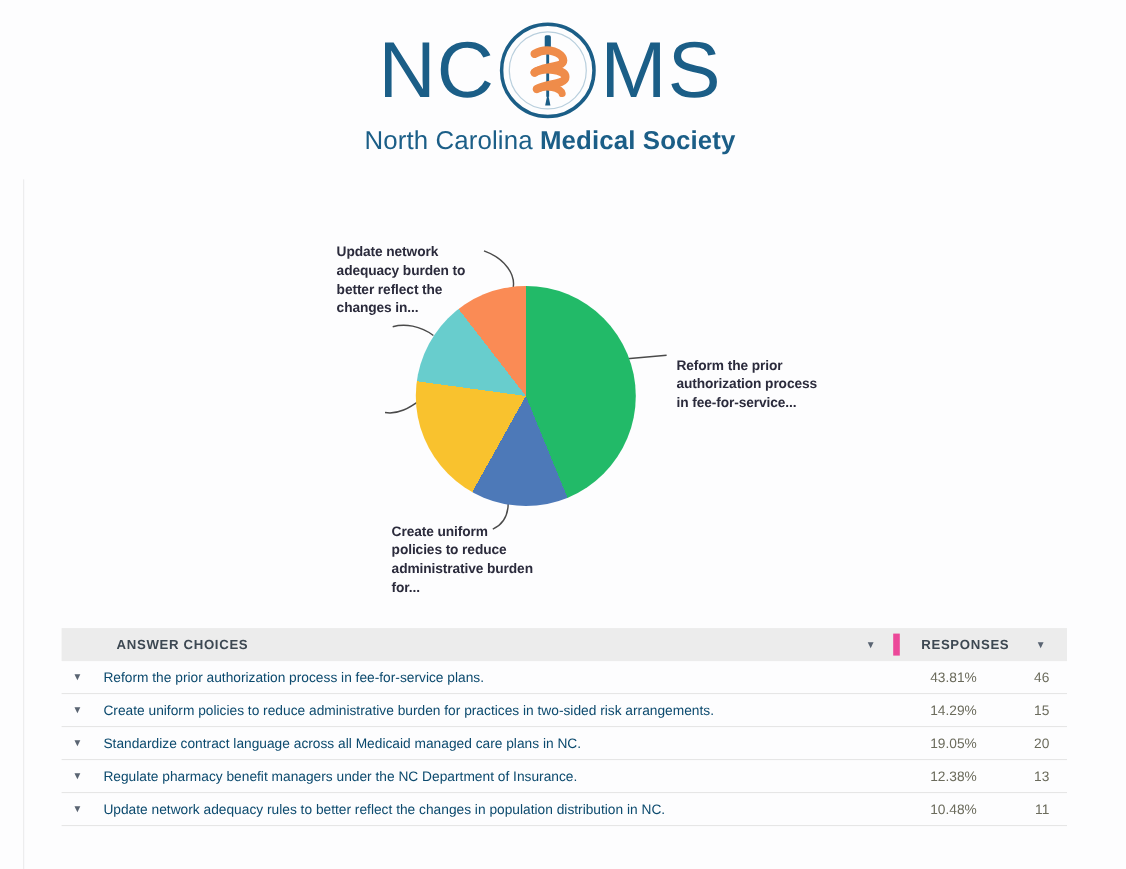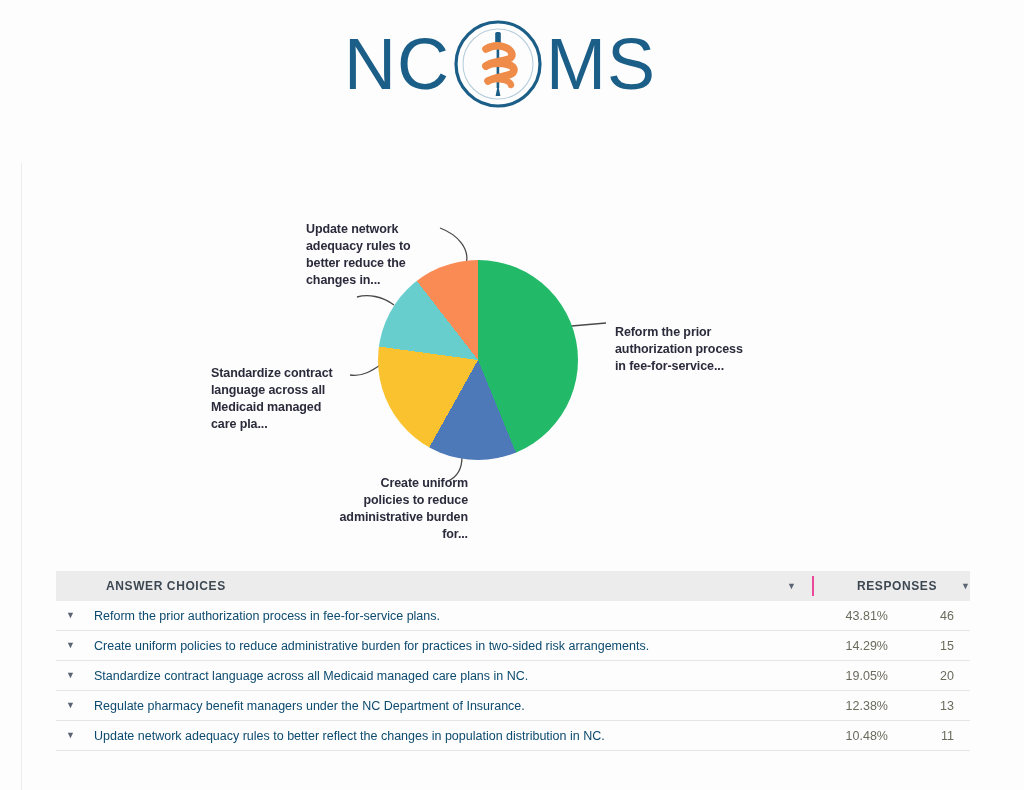--- a/index.html
+++ b/index.html
@@ -86,21 +86,21 @@
     font-size: 12.5px;
     font-weight: bold;
     color: #2b2b3c;
     line-height: 17px;
     letter-spacing: -0.1px;
   }
   .lbl-right  { left: 615px; top: 159px; width: 130px; text-align: left; }
   .lbl-top    { left: 306px; top: 56px;  width: 128px; text-align: left; }
   .lbl-midleft{ left: 224px; top: 128px; width: 130px; text-align: left; }
   .lbl-lowleft{ left: 211px; top: 200px; width: 135px; text-align: left; }
-  .lbl-bottom { left: 338px; top: 310px; width: 130px; text-align: right; }
+  .lbl-bottom { left: 356px; top: 310px; width: 130px; text-align: left; }
 
   
   .table {
     position: absolute;
     left: 56px; top: 571px;
     width: 914px;
     font-family: "Liberation Sans", sans-serif;
   }
   .trow {
     display: flex;
@@ -179,23 +179,23 @@
   }
   .head .c-choice { justify-content: flex-start; position: relative; margin-left: 12px; }
   .head-sort-a {
     position: absolute;
     right: 16px;
   }
   .head-resp {
     flex: 0 0 158px;
     display: flex;
     align-items: center;
-    justify-content: flex-end;
+    justify-content: center;
     gap: 24px;
-    border-left: 2px solid #ec4899;
+    border-left: 6px solid #ec4899;
     height: 20px;
   }
   .head-resp .c-label { letter-spacing: 0.6px; }
 </style>
 </head>
 <body>
 
 <div id="page">
 
   <div class="left-rule"></div>
@@ -212,42 +212,44 @@
           <rect x="44.6" y="24" width="2.6" height="46" fill="#1b5e87"></rect>
           <path d="M46 66 L43.6 78 L48.4 78 Z" fill="#1b5e87"></path>
 
           <path d="M34 31 C46 24 60 30 60 37 C60 44 40 42 34 48" fill="none" stroke="#ef8c4a" stroke-width="7.5" stroke-linecap="round"></path>
           <path d="M34 48 C42 43 62 45 62 52 C62 59 44 58 36 63" fill="none" stroke="#ef8c4a" stroke-width="7.5" stroke-linecap="round"></path>
           <path d="M36 63 C44 59 58 62 59 67" fill="none" stroke="#ef8c4a" stroke-width="6.5" stroke-linecap="round"></path>
         </svg>
       </span>
       <span class="logo-ms">MS</span>
     </div>
+    <div class="logo-tagline">
+      <span>North Carolina </span><span class="bold">Medical Society</span>
+    </div>
   </div>
 
   <div class="chart-area">
 
     <svg class="leaders" viewBox="0 0 1024 400">
 
       <path d="M560 162 L606 158" fill="none" stroke="#4a4a4a" stroke-width="1.3"></path>
 
       <path d="M466 99 C470 85 459 70 440 63" fill="none" stroke="#4a4a4a" stroke-width="1.3"></path>
 
       <path d="M394 140 C382 131 368 129 357 132" fill="none" stroke="#4a4a4a" stroke-width="1.3"></path>
 
       <path d="M383 198 C372 206 362 212 350 210" fill="none" stroke="#4a4a4a" stroke-width="1.3"></path>
 
       <path d="M462 292 C462 304 457 312 448 316" fill="none" stroke="#4a4a4a" stroke-width="1.3"></path>
     </svg>
 
     <div class="pie" id="pie-disc" style="background: conic-gradient(rgb(34, 186, 104) 0deg, rgb(34, 186, 104) 157.7deg, rgb(77, 121, 184) 157.7deg, rgb(77, 121, 184) 209.14deg, rgb(249, 194, 46) 209.14deg, rgb(249, 194, 46) 277.71deg, rgb(104, 205, 205) 277.71deg, rgb(104, 205, 205) 322.28deg, rgb(250, 139, 85) 322.28deg, rgb(250, 139, 85) 360deg);"></div>
 
     <div class="pie-label lbl-right">Reform the prior authorization process in fee-for-service...</div>
-    <div class="pie-label lbl-top">Update network adequacy rules to better reduce the changes in...</div>
-    <div class="pie-label lbl-lowleft">Standardize contract language across all Medicaid managed care pla...</div>
+    <div class="pie-label lbl-top">Update network adequacy burden to better reflect the changes in...</div>
     <div class="pie-label lbl-bottom">Create uniform policies to reduce administrative burden for...</div>
   </div>
 
   <div class="table">
 
     <div class="trow head">
       <div class="c-choice">
         <span class="c-caret"></span>
         <span class="c-label">ANSWER CHOICES</span>
         <span class="sortcaret head-sort-a">▼</span>

